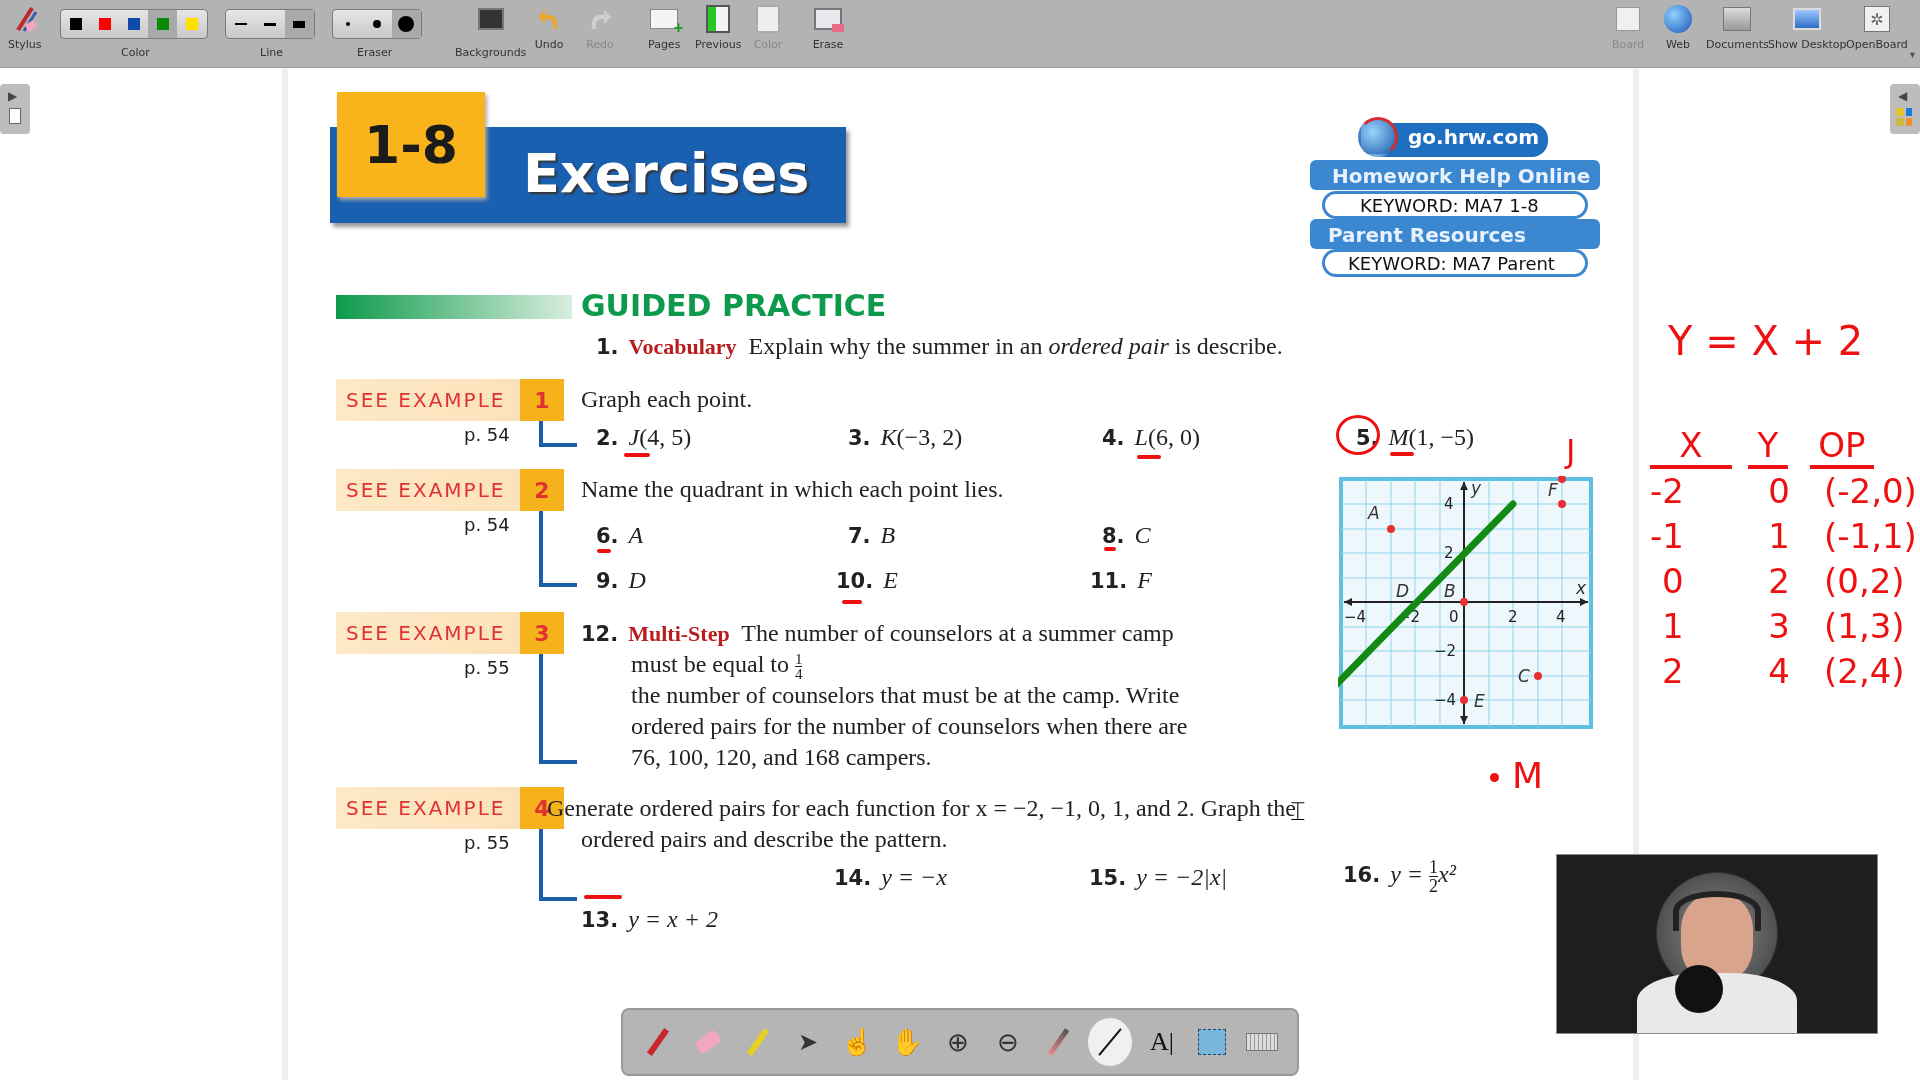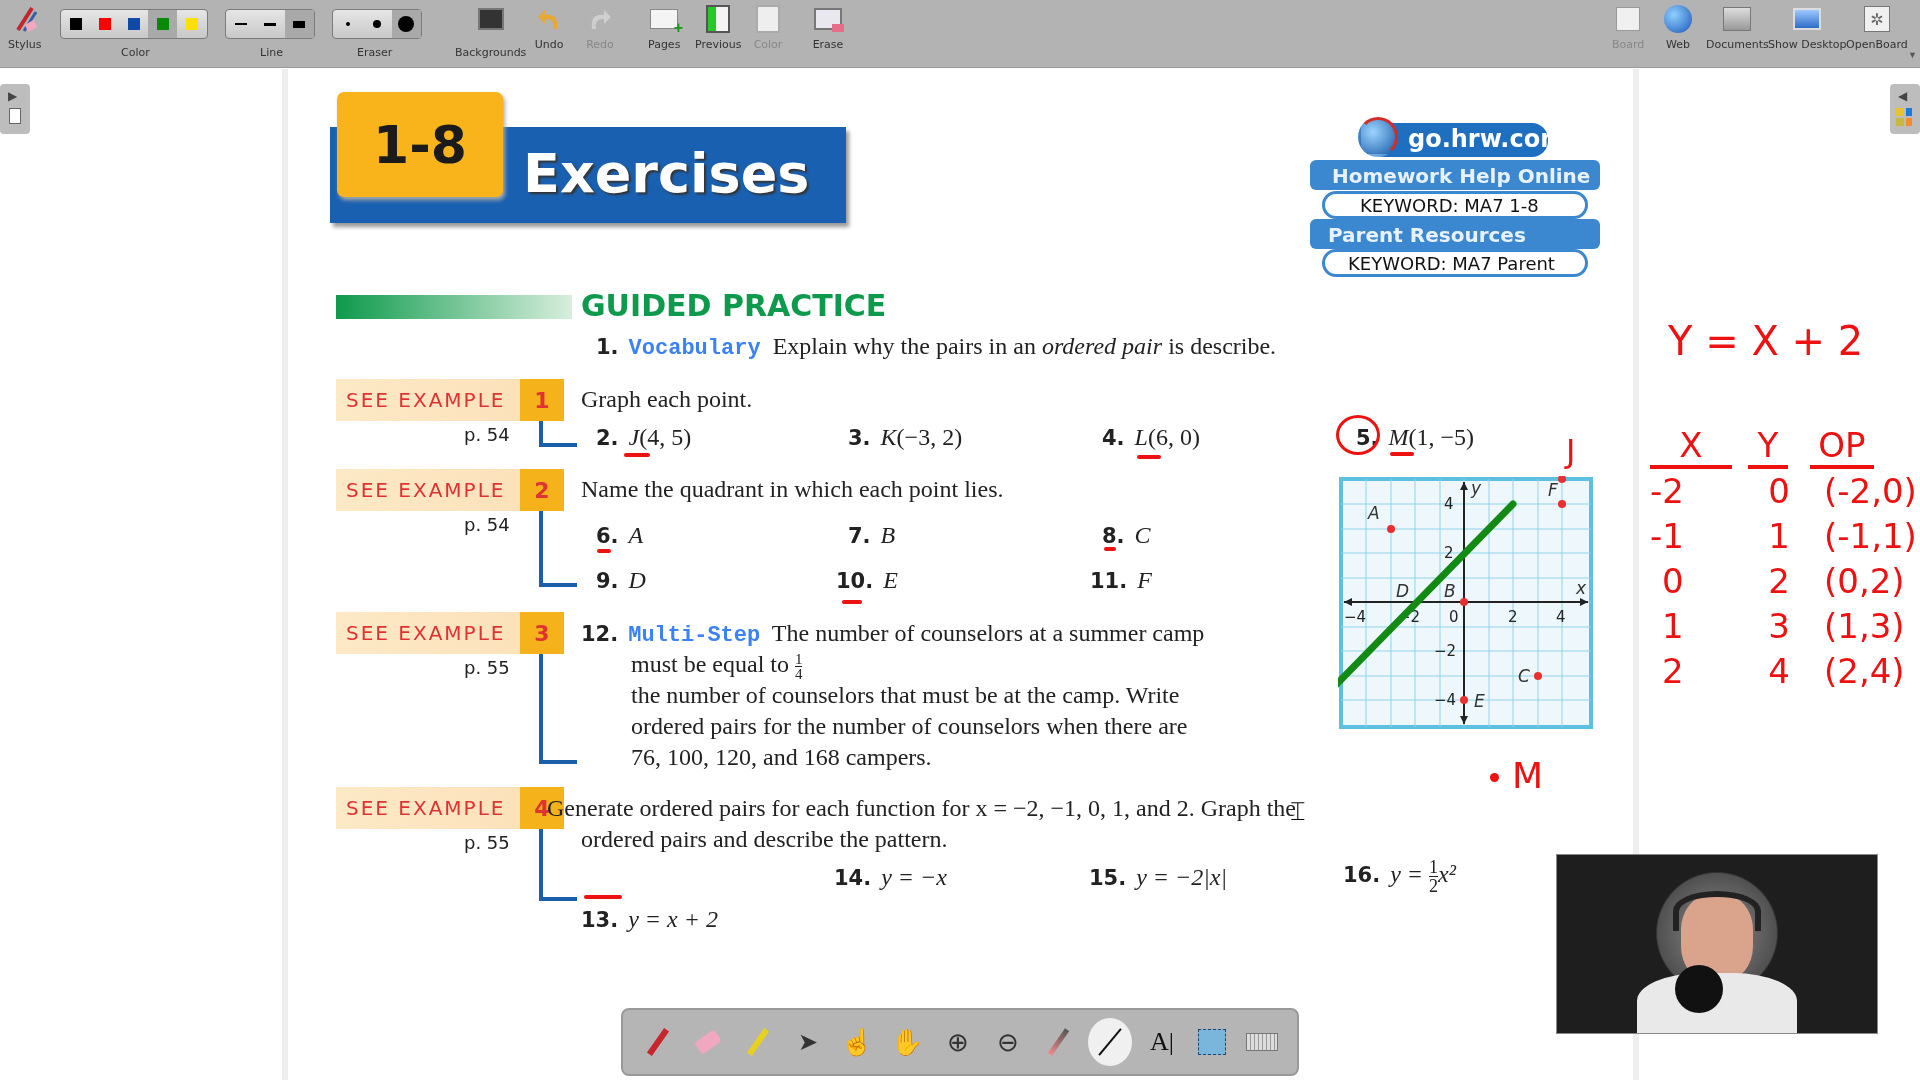--- a/index.html
+++ b/index.html
@@ -21,21 +21,21 @@
   .side-tab { position: absolute; top: 84px; width: 30px; height: 50px; background: #bdbdbd; border-radius: 4px; }
 
   
   .see-ex { position: absolute; left: 336px; width: 228px; height: 42px; background: linear-gradient(90deg, #fde9c6, #fbe0b8); }
   .see-ex .lbl { position: absolute; left: 10px; top: 9px; font-family: "DejaVu Sans", sans-serif; font-size: 20px; letter-spacing: 2px; color: #e03232; }
   .see-ex .num { position: absolute; right: 0; top: 0; width: 44px; height: 42px; background: #f5b21a; color: #e03232; font-weight: bold; font-size: 22px; display: flex; align-items: center; justify-content: center; font-family: "DejaVu Sans", sans-serif; }
   .pg { position: absolute; font-family: "DejaVu Sans", sans-serif; font-size: 18px; color: #222; }
   .bracket { position: absolute; border-left: 4px solid #1b5fab; border-bottom: 4px solid #1b5fab; width: 38px; }
   .qtext { position: absolute; font-family: "Liberation Serif", serif; font-size: 24px; color: #222; white-space: nowrap; }
   .qnum { font-family: "DejaVu Sans", sans-serif; font-weight: bold; font-size: 21px; color: #222; margin-right: 10px; }
-  .red-kw { font-family: Liberation Mono, monospace; font-weight: bold; color: #3b82f6; font-size: 22px; }
+  .red-kw { font-family: Liberation Serif, serif; font-weight: bold; color: #b91c1c; font-size: 22px; }
   .it { font-style: italic; }
   .ink { color: #ee1111; font-family: "DejaVu Sans", sans-serif; }
   .ink-mark { position: absolute; height: 4px; background: #ee1111; border-radius: 3px; }
   .bottom-tools { position: absolute; left: 621px; top: 1008px; width: 678px; height: 68px; background: #b5b5b5; border: 2px solid #999; border-radius: 8px; display: flex; align-items: center; justify-content: space-around; padding: 0 10px; }
   .bt { width: 40px; height: 40px; display: flex; align-items: center; justify-content: center; }
 </style>
 </head>
 <body>
 
 <div id="toolbar">
@@ -187,44 +187,44 @@
 </div>
 <div class="side-tab" style="left:1890px;">
   <span class="abs" style="left:8px;top:5px;font-size:12px;color:#444;">◀</span>
   <span class="abs" style="left:6px;top:24px;width:8px;height:8px;background:#e8c230;"></span>
   <span class="abs" style="left:16px;top:24px;width:6px;height:8px;background:#1c7ad8;"></span>
   <span class="abs" style="left:6px;top:34px;width:8px;height:8px;background:#c9b940;"></span>
   <span class="abs" style="left:16px;top:34px;width:6px;height:8px;background:#f0902a;"></span>
 </div>
 
 <div class="abs" style="left:330px;top:127px;width:516px;height:96px;background:#1a60b0;box-shadow:3px 4px 4px #999;"></div>
-<div class="abs" style="left:337px;top:92px;width:166px;height:105px;background:#f8b41a;box-shadow:2px 3px 4px #aaa;display:flex;align-items:center;justify-content:center;border-radius:7px;">
+<div class="abs" style="left:337px;top:92px;width:148px;height:105px;background:#f8b41a;box-shadow:2px 3px 4px #aaa;display:flex;align-items:center;justify-content:center;">
   <span style="font-family:'DejaVu Sans',sans-serif;font-weight:bold;font-size:52px;color:#1b1b1b;">1-8</span>
 </div>
 <span class="abs" style="left:523px;top:142px;font-family:'DejaVu Sans',sans-serif;font-weight:bold;font-size:54px;color:#fff;text-shadow:2px 2px 2px #333;">Exercises</span>
 
 <div class="abs" style="left:1310px;top:115px;width:290px;height:170px;">
   <div class="abs" style="left:58px;top:8px;width:180px;height:34px;background:#1f6fc0;border-radius:16px;"></div>
   <div class="abs" style="left:48px;top:2px;width:40px;height:40px;border-radius:50%;background:radial-gradient(circle at 35% 35%,#9cd5ff,#1a5aa8);border:3px solid #d42b2b;border-left-color:transparent;border-bottom-color:transparent;"></div>
-  <span class="abs" style="left:98px;top:10px;font-family:'DejaVu Sans',sans-serif;font-weight:bold;font-size:24px;color:#fff;">go.hrw.com</span>
+  <span class="abs" style="left:98px;top:10px;font-family:'DejaVu Sans',sans-serif;font-weight:bold;font-size:20px;color:#fff;">go.hrw.com</span>
   <div class="abs" style="left:0;top:45px;width:290px;height:30px;background:#3b88d0;border-radius:6px;"></div>
   <span class="abs" style="left:22px;top:49px;font-family:'DejaVu Sans',sans-serif;font-weight:bold;font-size:20px;color:#e8f2ff;">Homework Help Online</span>
   <div class="abs" style="left:12px;top:76px;width:266px;height:28px;background:#fff;border:3px solid #3b88d0;border-radius:14px;"></div>
   <span class="abs" style="left:50px;top:80px;font-family:'DejaVu Sans',sans-serif;font-size:18px;color:#111;">KEYWORD: MA7 1-8</span>
   <div class="abs" style="left:0;top:104px;width:290px;height:30px;background:#3b88d0;border-radius:6px;"></div>
   <span class="abs" style="left:18px;top:108px;font-family:'DejaVu Sans',sans-serif;font-weight:bold;font-size:20px;color:#e8f2ff;">Parent Resources Online</span>
   <div class="abs" style="left:12px;top:134px;width:266px;height:28px;background:#fff;border:3px solid #3b88d0;border-radius:14px;"></div>
   <span class="abs" style="left:38px;top:138px;font-family:'DejaVu Sans',sans-serif;font-size:18px;color:#111;">KEYWORD: MA7 Parent</span>
 </div>
 
 <div class="abs" style="left:336px;top:295px;width:236px;height:24px;background:linear-gradient(90deg,#0e9a4c,#d8eedd);"></div>
 <span class="abs" style="left:581px;top:288px;font-family:'DejaVu Sans',sans-serif;font-weight:bold;font-size:30px;color:#0e9a4c;">GUIDED PRACTICE</span>
 
 <div class="qtext" style="left:596px;top:333px;">
-  <span class="qnum">1.</span><span class="red-kw">Vocabulary</span>&nbsp; <span>Explain why the pairs in an </span><span class="it">ordered pair</span><span> is describe.</span>
+  <span class="qnum">1.</span><span class="red-kw">Vocabulary</span>&nbsp; <span>Explain why the summer in an </span><span class="it">ordered pair</span><span> is describe.</span>
 </div>
 
 <div class="see-ex" style="top:379px;">
   <span class="lbl">SEE EXAMPLE</span>
   <span class="num">1</span>
 </div>
 <span class="pg" style="left:464px;top:424px;">p. 54</span>
 <div class="bracket" style="left:539px;top:421px;height:26px;"></div>
 <span class="qtext" style="left:581px;top:386px;">Graph each point.</span>
 <div class="qtext" style="left:596px;top:424px;"><span class="qnum">2.</span><span class="it">J</span><span>(4, 5)</span></div>

